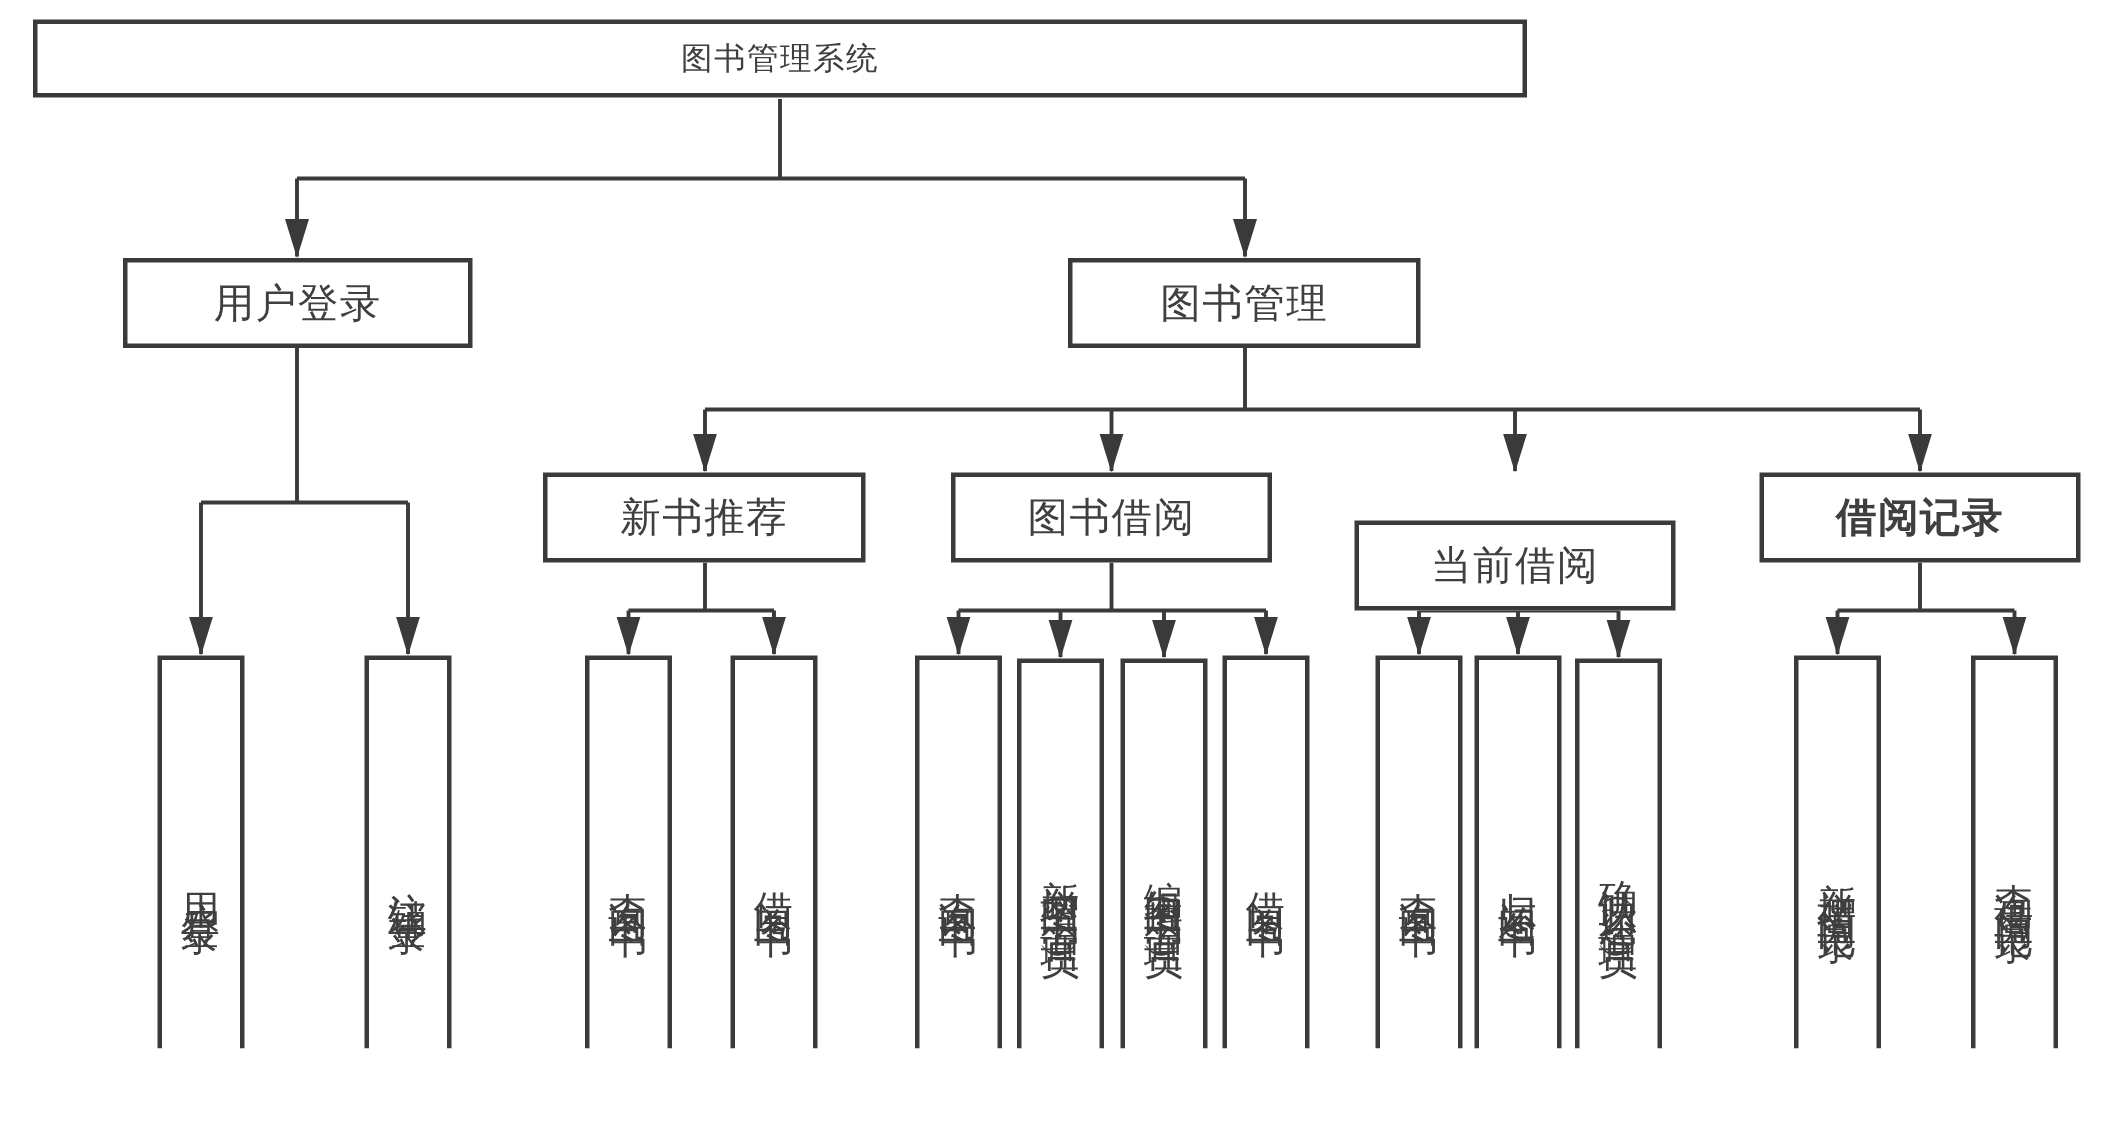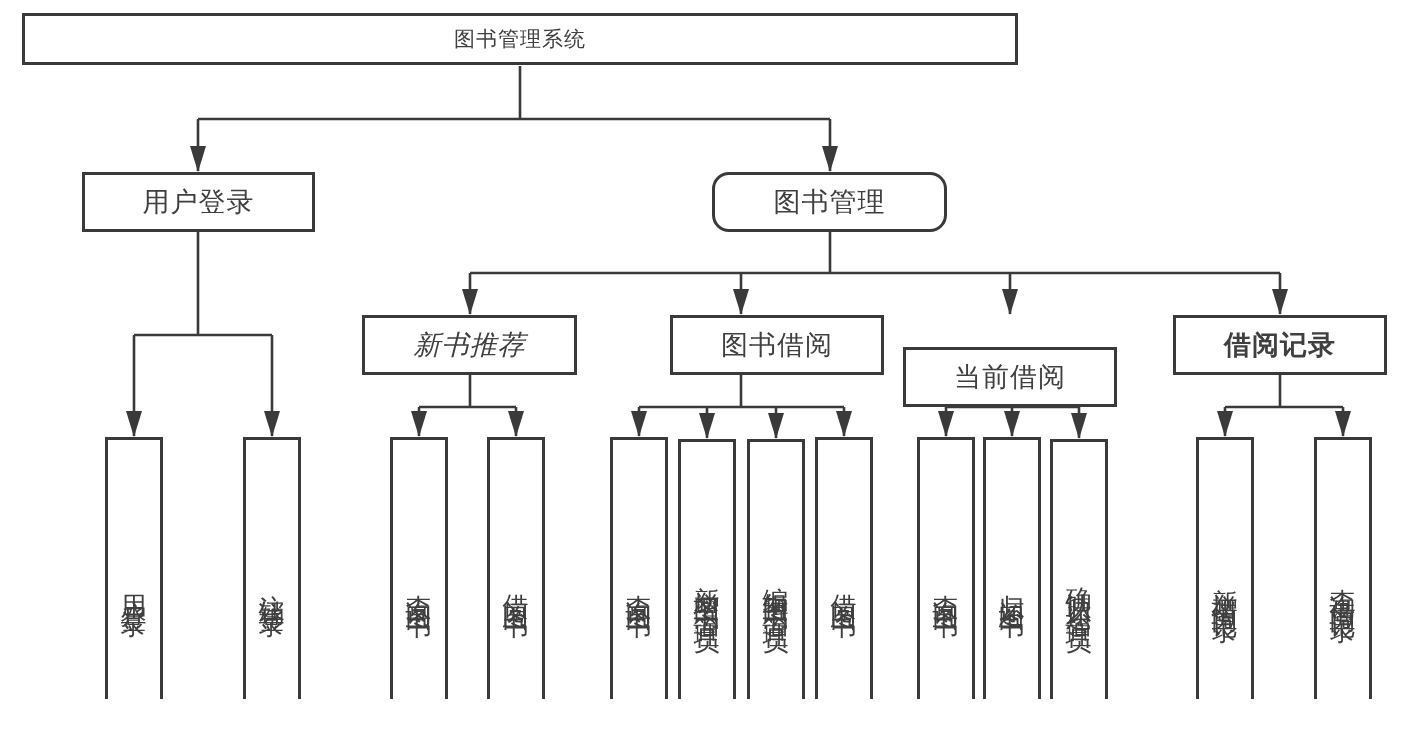--- a/index.html
+++ b/index.html
@@ -112,28 +112,28 @@
     </g>
   </svg>
 
   <div class="node root-box" style="left:22px; top:13px; width:996px; height:52px;">
     <span class="label">图书管理系统</span>
   </div>
 
   <div class="node branch-box" style="left:82px; top:172px; width:233px; height:60px;">
     <span class="label">用户登录</span>
   </div>
-  <div class="node branch-box" style="left:712px; top:172px; width:235px; height:60px;border-radius:17px;">
+  <div class="node branch-box" style="left:712px; top:172px; width:235px; height:60px;">
     <span class="label">图书管理</span>
   </div>
 
-  <div class="node branch-box" style="left:362px; top:315px; width:215px; height:60px;font-style:italic;">
+  <div class="node branch-box" style="left:362px; top:315px; width:215px; height:60px;">
     <span class="label">新书推荐</span>
   </div>
-  <div class="node branch-box" style="left:634px; top:315px; width:214px; height:60px;margin-left:36px;">
+  <div class="node branch-box" style="left:634px; top:315px; width:214px; height:60px;">
     <span class="label">图书借阅</span>
   </div>
   <div class="node branch-box" style="left:903px; top:315px; width:214px; height:60px;margin-top:32px;">
     <span class="label">当前借阅</span>
   </div>
   <div class="node branch-box" style="left:1173px; top:315px; width:214px; height:60px;font-weight:bold;">
     <span class="label">借阅记录</span>
   </div>
 
   <div class="node leaf-box" style="left:105px; top:437px; width:58px; height:298px;">

